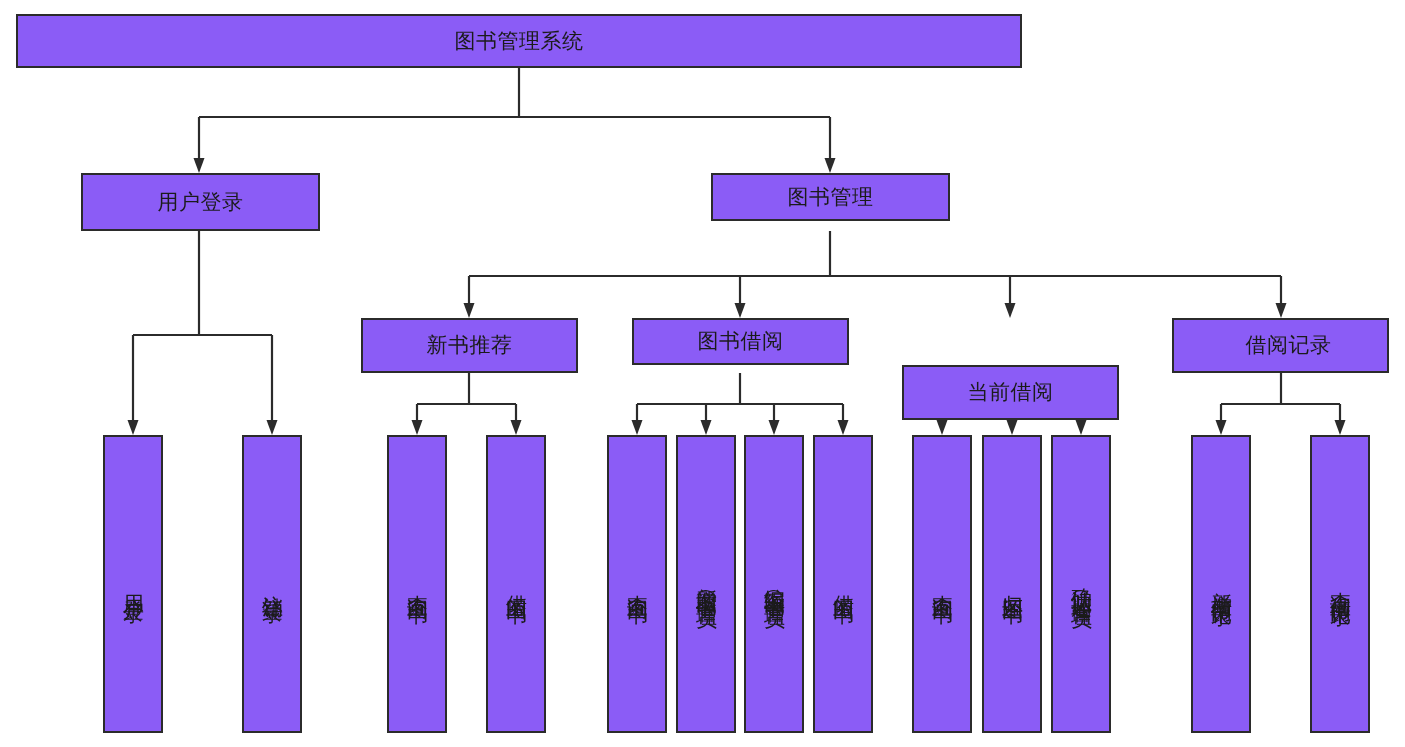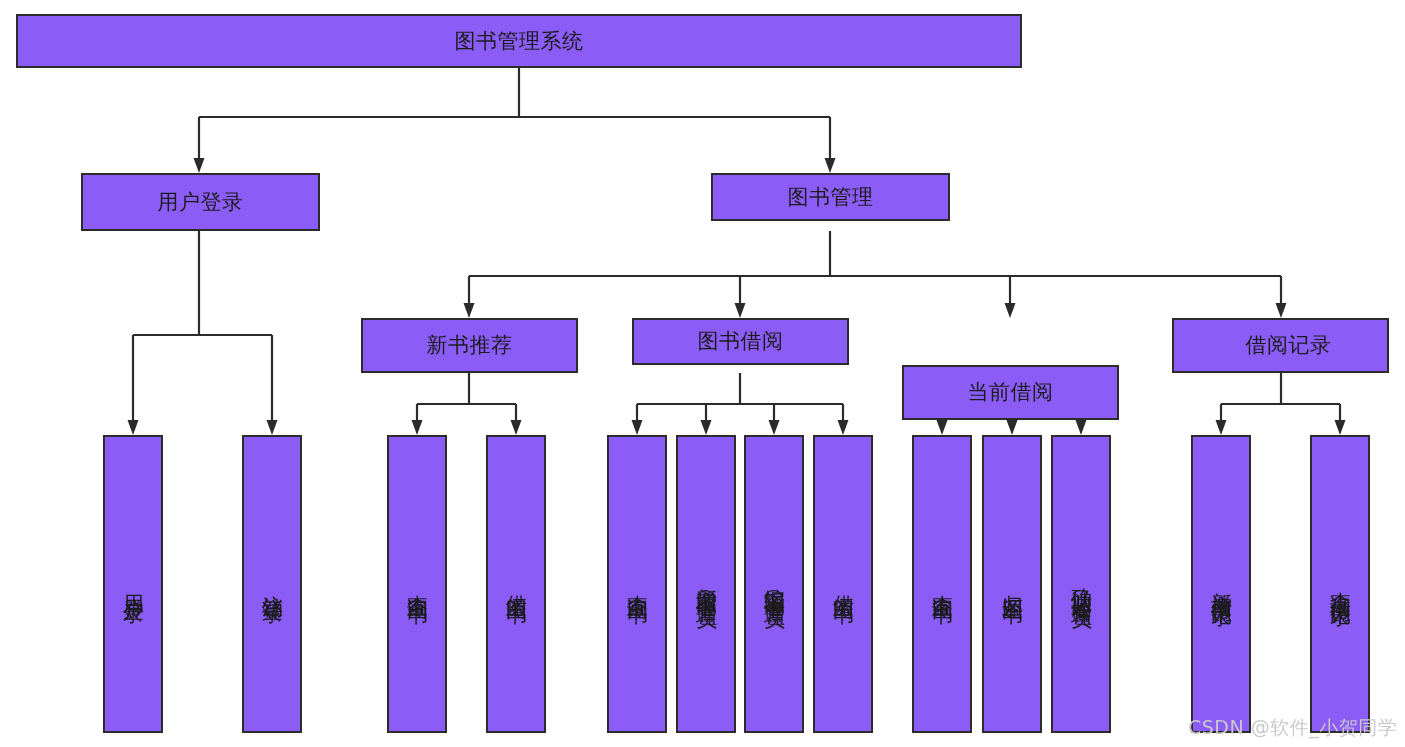--- a/index.html
+++ b/index.html
@@ -170,14 +170,13 @@
       <div class="node vertical" style="left: 1051px; top: 435px; width: 60px; height: 298px; border-color: rgb(43, 43, 43);">
         <span class="node-label">确认归还（管理员）</span>
       </div>
       <div class="node vertical" style="left: 1191px; top: 435px; width: 60px; height: 298px; border-color: rgb(43, 43, 43);">
         <span class="node-label">新增借阅记录</span>
       </div>
       <div class="node vertical" style="left: 1310px; top: 435px; width: 60px; height: 298px; border-color: rgb(43, 43, 43);">
         <span class="node-label">查询借阅记录</span>
       </div>
     </div>
-  <div class="watermark" style="left: 1188px; top: 715px; color: rgb(201, 201, 201);">CSDN @软件_小贺同学</div>
 </div>
 
 </body></html>

